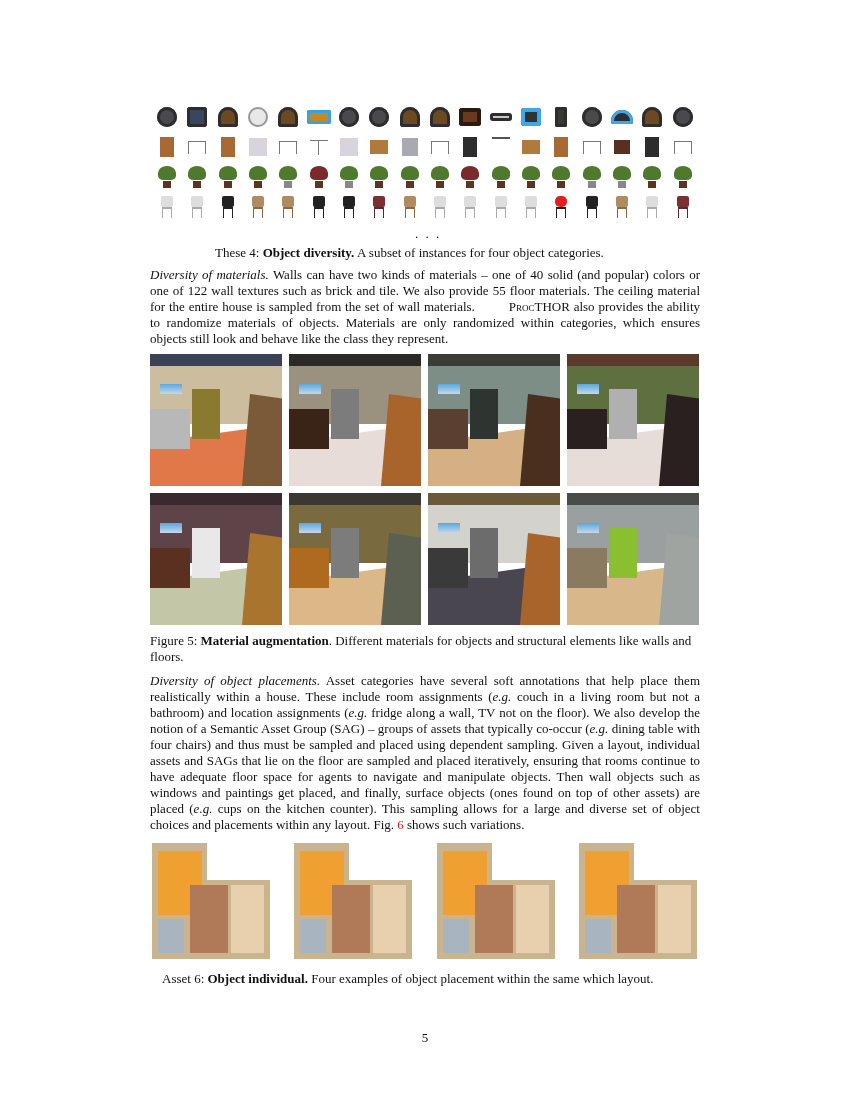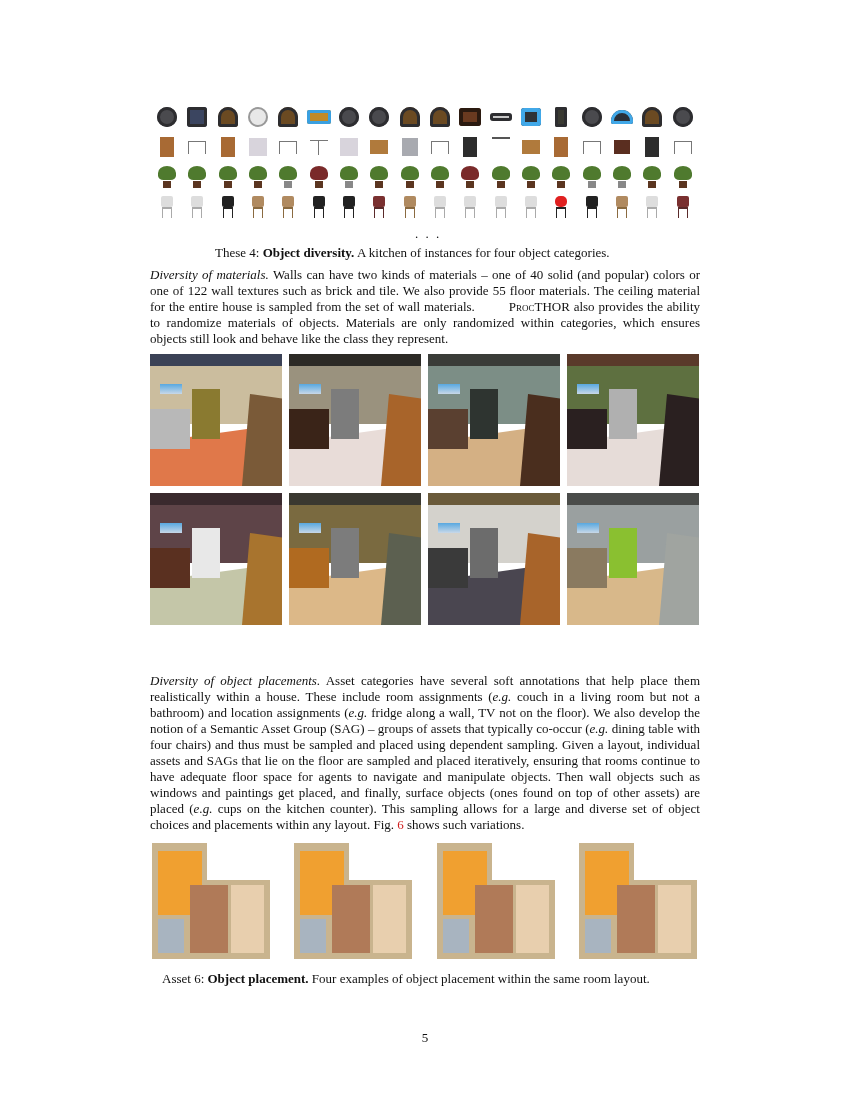--- a/index.html
+++ b/index.html
@@ -413,21 +413,21 @@
         <div class="obj chair red">
           <div class="back"></div>
           <div class="legs"></div>
         </div>
       </div>
     </div>
   <div class="ellipsis">. . .</div>
   <div class="caption" style="left:215px; top:245px;">
     <span>These 4:</span>
     <b>Object diversity.</b>
-    <span>A kitchen of instances for four object categories.</span>
+    <span>A subset of instances for four object categories.</span>
   </div>
 
   <div class="para" style="top:267px;">
     <i>Diversity of materials.</i><span> Walls can have two kinds of materials – one of 40 solid (and popular) colors or one of 122 wall textures such as brick and tile. We also provide 55 floor materials. The ceiling material for the entire house is sampled from the set of wall materials. </span><span class="sc">Proc</span><span>THOR</span><span> also provides the ability to randomize materials of objects. Materials are only randomized within categories, which ensures objects still look and behave like the class they represent.</span>
   </div>
 
   <div class="mat-grid" id="matGrid">
       <div class="mat">
         <div class="ceil" style="background:#3b4256"></div>
         <div class="wall" style="background:#cbbd9e"></div>
@@ -494,20 +494,24 @@
       <div class="mat">
         <div class="ceil" style="background:#4a4c4a"></div>
         <div class="wall" style="background:#9aa0a0"></div>
         <div class="floor" style="background:#d8b88a"></div>
         <div class="painting"></div>
         <div class="counter" style="background:#8a7a60"></div>
         <div class="fridge" style="background:#8ac030"></div>
         <div class="door" style="background:#a0a4a0"></div>
       </div>
     </div>
+  <div class="caption" style="left:150px; top:633px; width:550px;">
+    <span>Figure 5:</span>
+    <b>Material augmentation</b><span>. Different materials for objects and structural elements like walls and floors.</span>
+  </div>
 
   <div class="para" style="top:673px;">
     <i>Diversity of object placements.</i><span> Asset categories have several soft annotations that help place them realistically within a house. These include room assignments (</span><i>e.g.</i><span> couch in a living room but not a bathroom) and location assignments (</span><i>e.g.</i><span> fridge along a wall, TV not on the floor). We also develop the notion of a Semantic Asset Group (SAG) – groups of assets that typically co-occur (</span><i>e.g.</i><span> dining table with four chairs) and thus must be sampled and placed using dependent sampling. Given a layout, individual assets and SAGs that lie on the floor are sampled and placed iteratively, ensuring that rooms continue to have adequate floor space for agents to navigate and manipulate objects. Then wall objects such as windows and paintings get placed, and finally, surface objects (ones found on top of other assets) are placed (</span><i>e.g.</i><span> cups on the kitchen counter). This sampling allows for a large and diverse set of object choices and placements within any layout. Fig. </span><span class="ref">6</span><span> shows such variations.</span>
   </div>
 
   <div class="plans" id="plans">
       <div class="plan" style="left: 0px;">
         <div class="outer" style="left:0;top:0;width:55px;height:116px;"></div>
         <div class="outer" style="left:55px;top:37px;width:63px;height:79px;"></div>
         <div class="room" style="left:6px;top:8px;width:44px;height:64px;background:#f0a030"></div>
@@ -535,18 +539,18 @@
         <div class="outer" style="left:0;top:0;width:55px;height:116px;"></div>
         <div class="outer" style="left:55px;top:37px;width:63px;height:79px;"></div>
         <div class="room" style="left:6px;top:8px;width:44px;height:64px;background:#f0a030"></div>
         <div class="room" style="left:6px;top:76px;width:26px;height:34px;background:#a8b4c0"></div>
         <div class="room" style="left:38px;top:42px;width:38px;height:68px;background:#b07a58"></div>
         <div class="room" style="left:79px;top:42px;width:33px;height:68px;background:#e8cfae"></div>
       </div>
     </div>
   <div class="caption" style="left:162px; top:971px;">
     <span>Asset 6:</span>
-    <b>Object placement.</b>
-    <span>Four examples of object placement within the same room layout.</span>
+    <b>Object individual.</b>
+    <span>Four examples of object placement within the same which layout.</span>
   </div>
 
   <div class="page-num">5</div>
 </div>
 
 </body></html>

